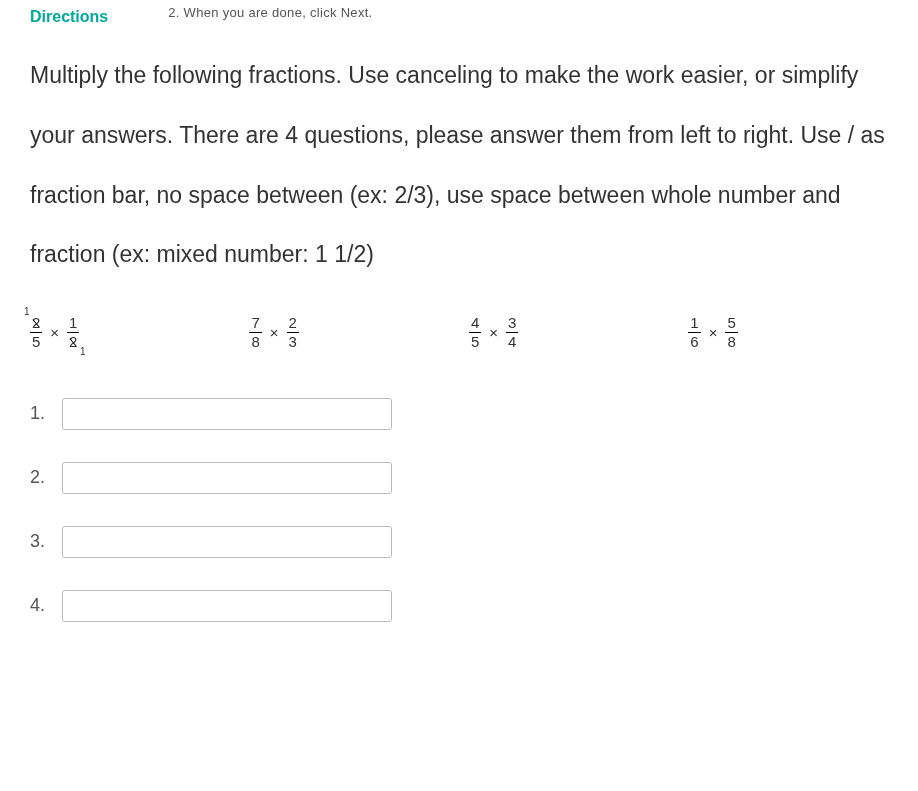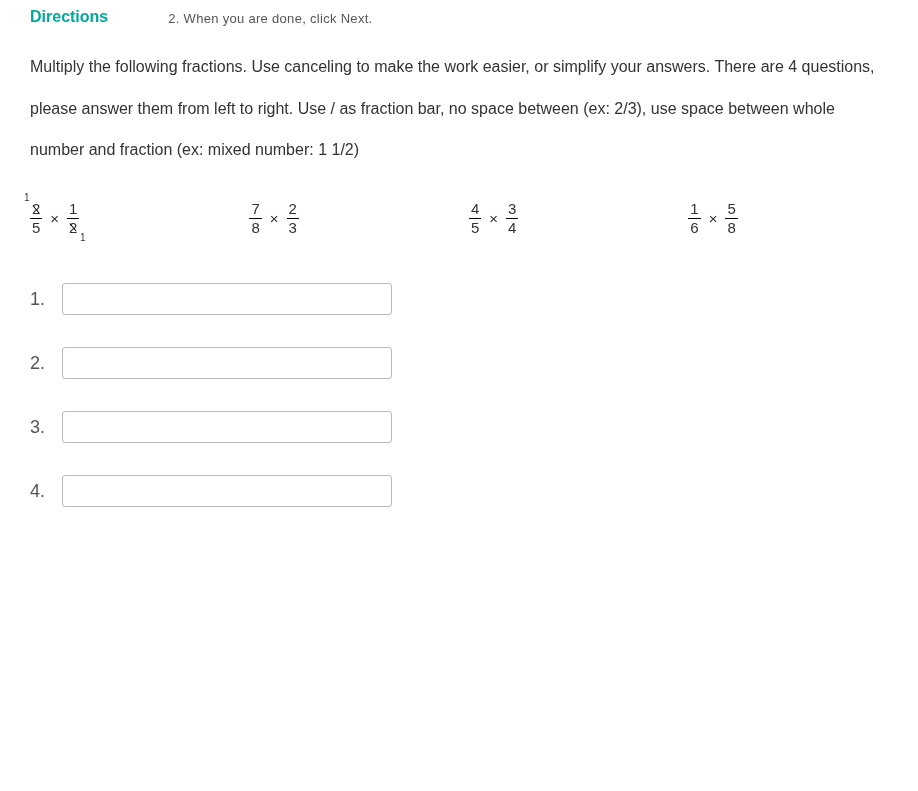--- a/index.html
+++ b/index.html
@@ -9,38 +9,38 @@
     }
     body {
       font-family: Arial, Helvetica, sans-serif;
       background: #ffffff;
       width: 918px;
       padding: 0 30px 30px 30px;
       color: #333;
     }
     .top-row {
       display: flex;
-      align-items: flex-end;
+      align-items: center;
       gap: 60px;
       margin-top: 4px;
     }
     .cutoff-text {
       font-size: 13px;
       color: #555;
       letter-spacing: 0.3px;
       margin-top: -6px;
     }
     .directions-label {
       color: #00a99d;
       font-weight: bold;
       font-size: 16px;
       margin-top: 4px;
     }
     .instructions {
-      font-size: 16px;
+      font-size: 23px;
       color: #333;
       line-height: 2.6;
       margin-top: 20px;
     }
     .problems-row {
       display: flex;
       justify-content: flex-start;
       gap: 170px;
       margin-top: 30px;
       padding-left: 0;

